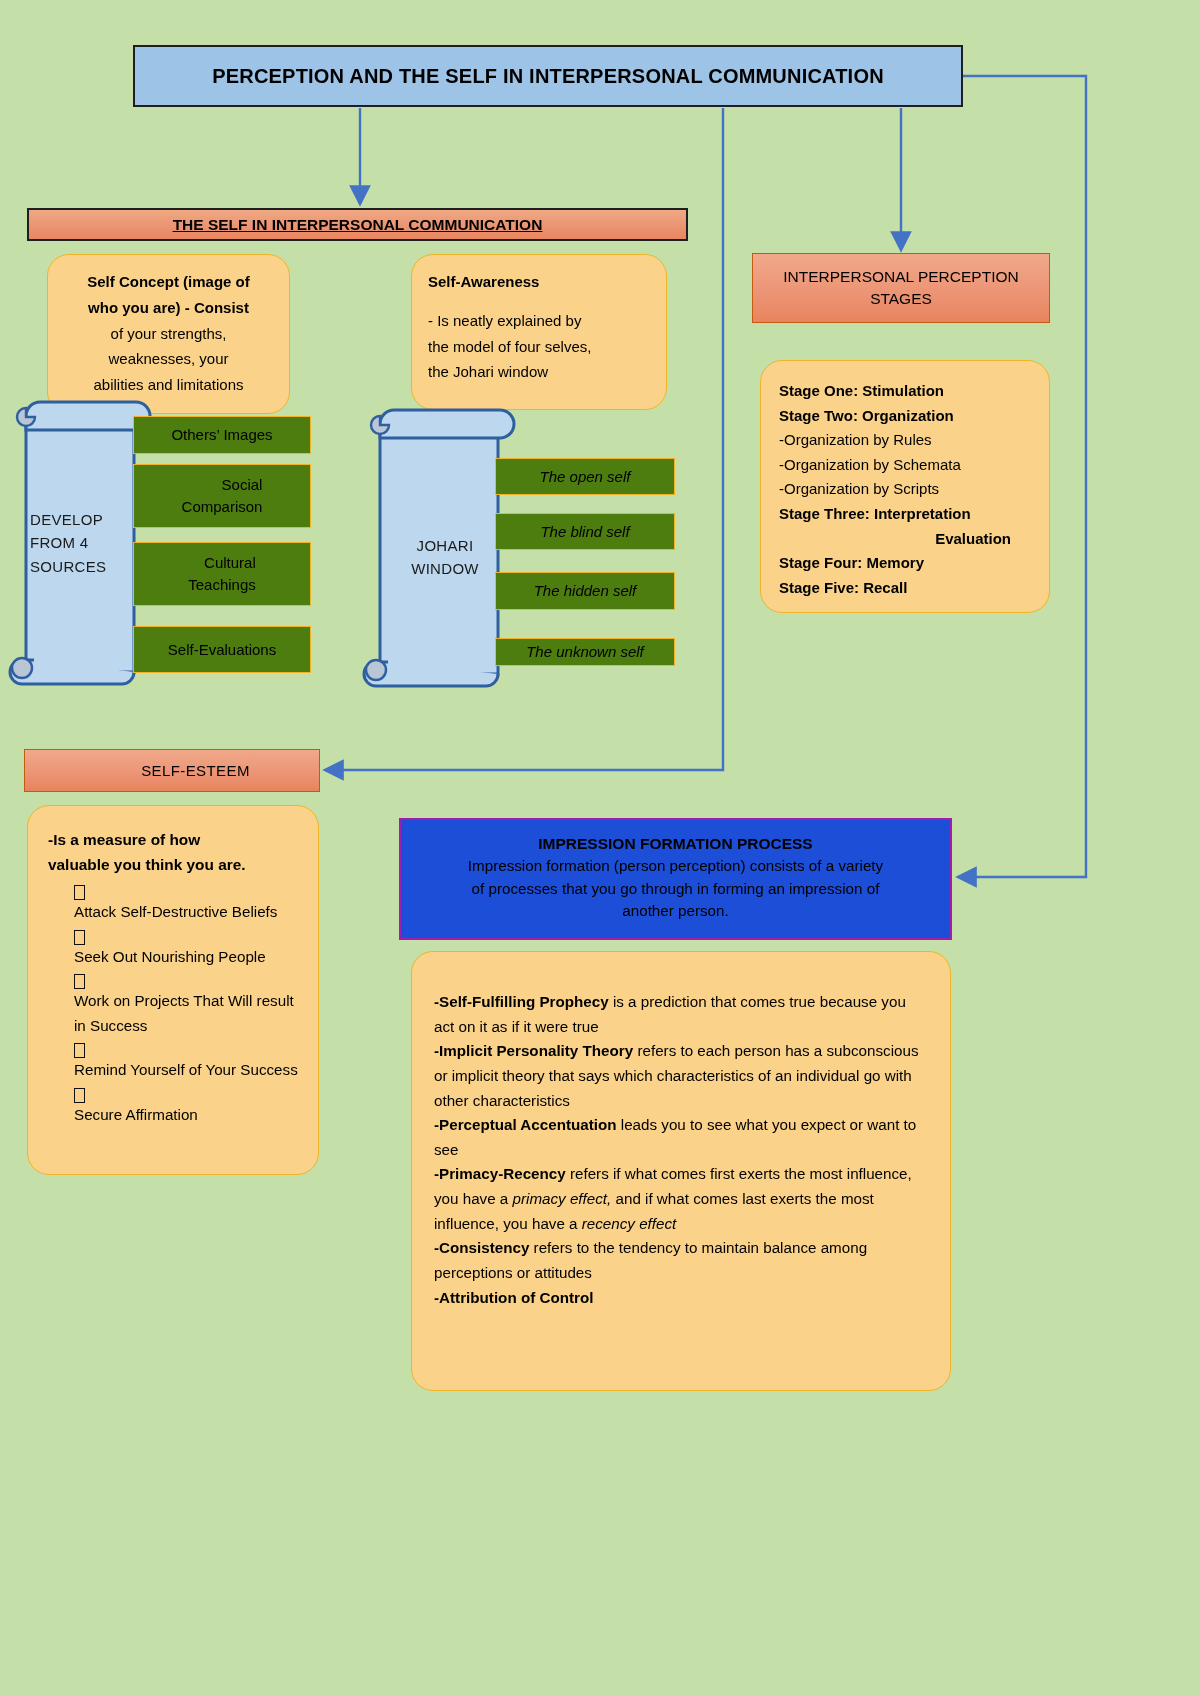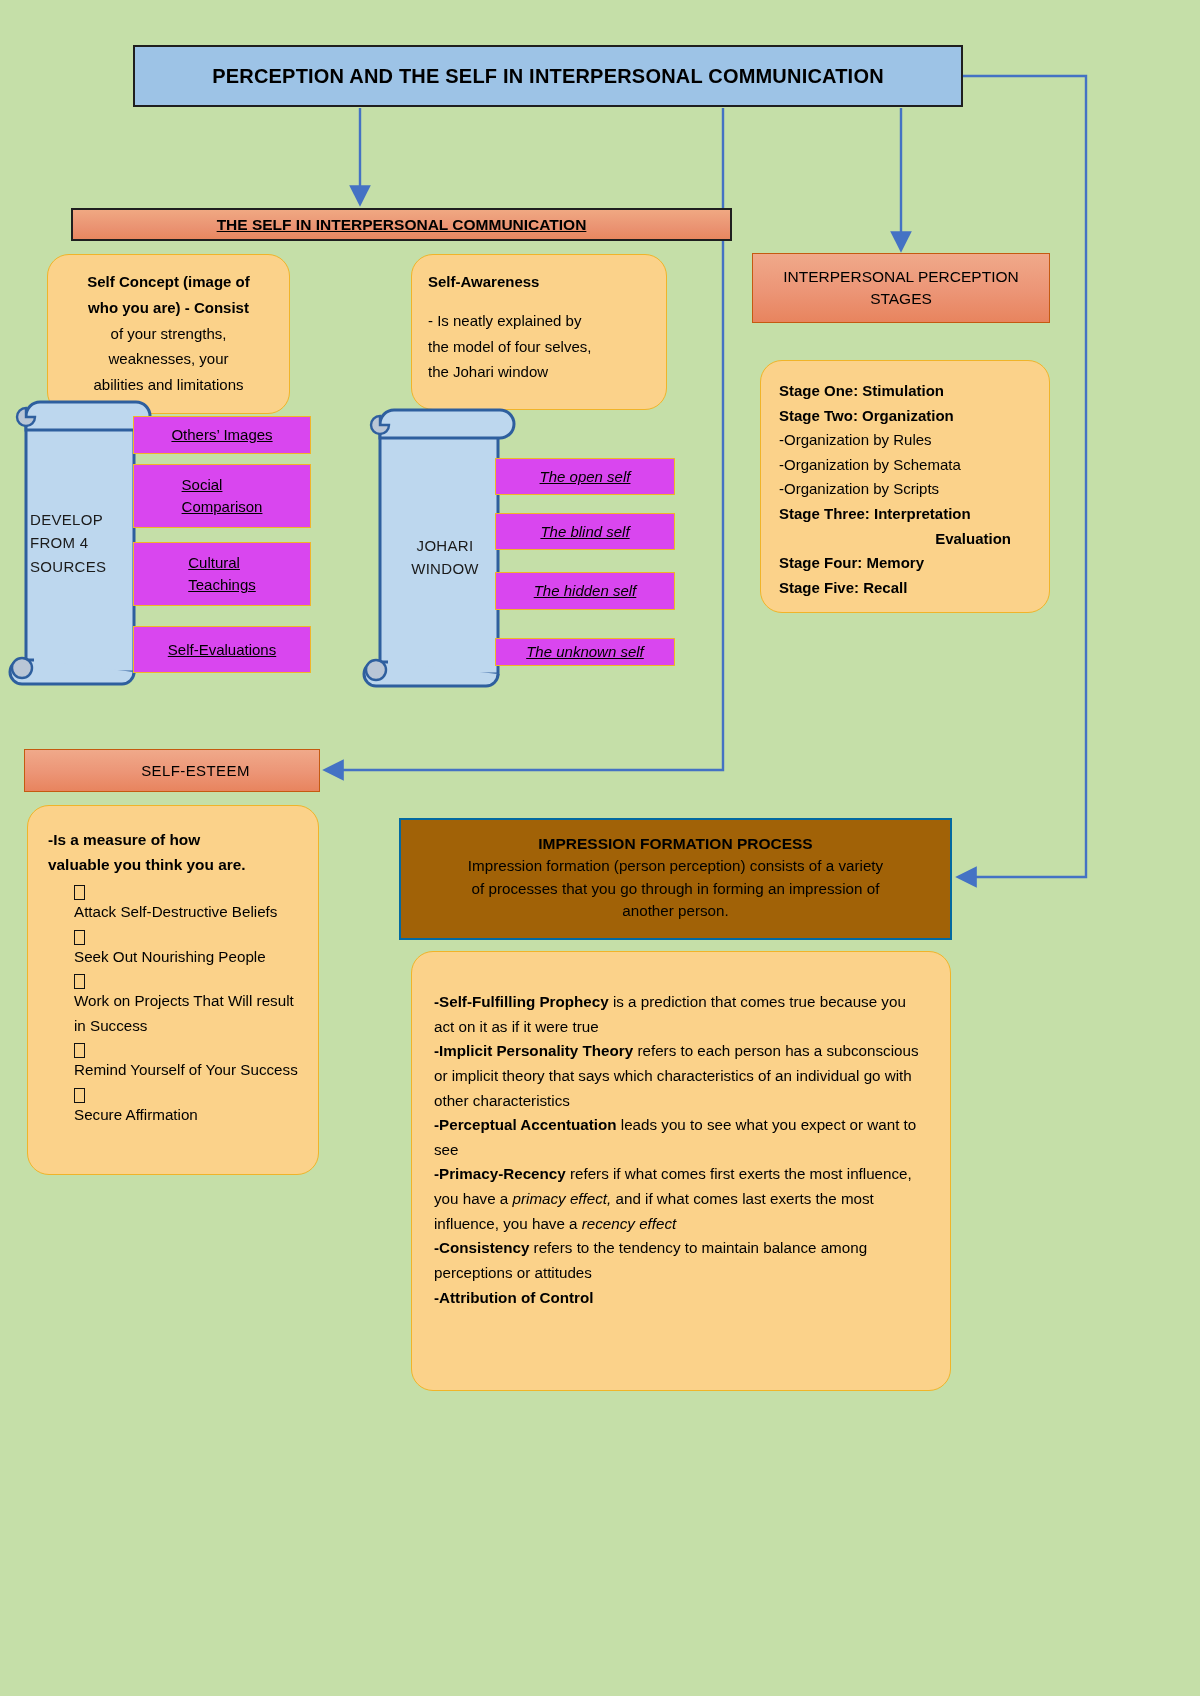--- a/index.html
+++ b/index.html
@@ -26,21 +26,20 @@
     font-size: 20px; font-weight: bold; color: #000;
     letter-spacing: 0.2px;
   }
 
   
   .hdr-bar {
     background: linear-gradient(180deg,#f0a882 0%, #ea9372 60%, #e8875f 100%);
     border: 2px solid #1f1f1f;
     display: flex; align-items: center; justify-content: center;
     text-align: right;
-    margin-left: 44px;
   }
   .hdr-bar span { font-size: 15.5px; font-weight: bold; color: #000; text-decoration: underline; }
 
   .hdr-self { left: 27px; top: 208px; width: 661px; height: 33px; }
 
   .hdr-plain {
     background: linear-gradient(180deg,#f0a98a 0%, #ec9576 55%, #e8845e 100%);
     border: 1px solid #c55a11;
     display: flex; align-items: center; justify-content: center; text-align: center;
   }
@@ -67,41 +66,41 @@
   .ips-box { left: 760px; top: 360px; width: 290px; height: 253px; }
   .ips-box .t { font-size: 15px; line-height: 1.64; color: #000; }
 
   .se-box { left: 27px; top: 805px; width: 292px; height: 370px; }
 
   .ifp-box { left: 411px; top: 951px; width: 540px; height: 440px; }
   .ifp-box .t { font-size: 15.2px; line-height: 1.62; color: #000; }
 
   
   .tag {
-    background: #d946ef;
+    background: #4d7c0f;
     border: 1.5px solid #f0b429;
     display: flex; align-items: center; justify-content: center;
-    text-align: left;
-    font-size: 15px; color: #000; line-height: 1.45; text-decoration: underline;
+    text-align: right;
+    font-size: 15px; color: #000; line-height: 1.45;
   }
 
   
   .scroll-wrap { position: absolute; }
   .scroll-wrap .label {
     position: absolute; left: 0; right: 0;
     text-align: left;
     font-size: 15px; color: #1a1a1a; line-height: 1.55;
     letter-spacing: 0.3px;
   }
 
   
   .ifp-hdr {
     left: 399px; top: 818px; width: 553px; height: 122px;
-    background: #a16207;
-    border: 2px solid #0369a1;
+    background: #1d4ed8;
+    border: 2px solid #a21caf;
     display: flex; flex-direction: column; align-items: center; justify-content: center;
     padding: 4px 10px;
   }
   .ifp-hdr .h { font-size: 15.5px; font-weight: bold; color: #000; margin-bottom: 2px; }
   .ifp-hdr .b { font-size: 15.2px; color: #000; text-align: center; line-height: 1.5; }
 
   
   .se-lead { font-size: 15.4px; font-weight: bold; color: #000; line-height: 1.62; }
   .se-list { margin-top: 2px; }
   .se-li { display: flex; align-items: flex-start; margin-left: 26px; flex-direction: column; }

